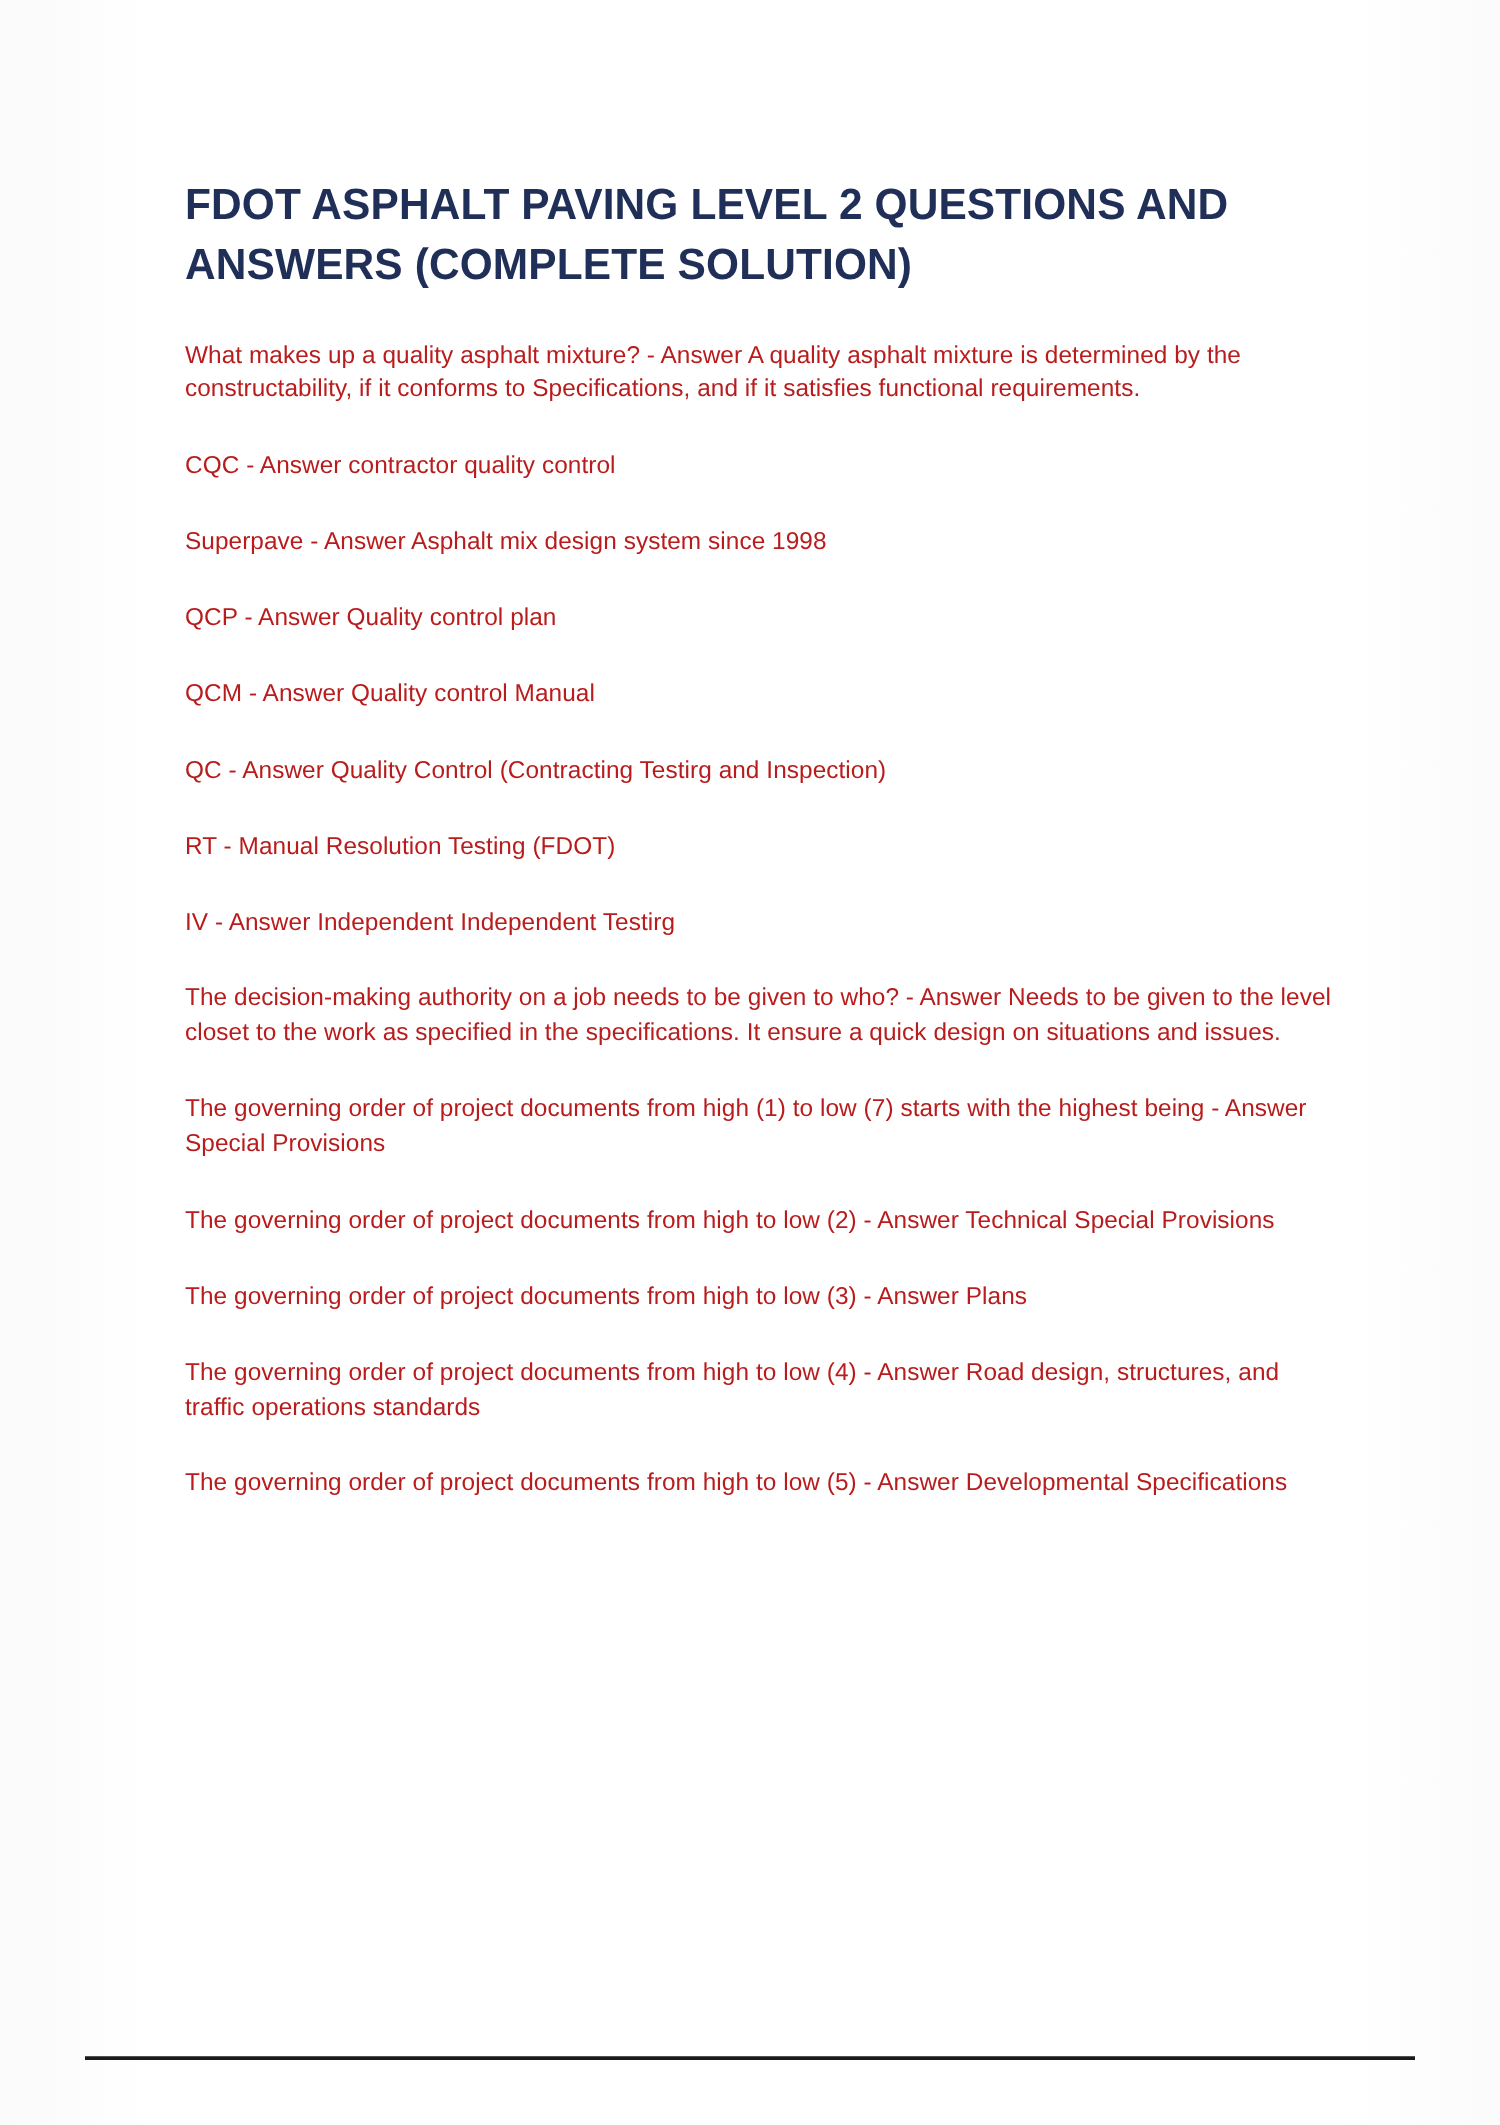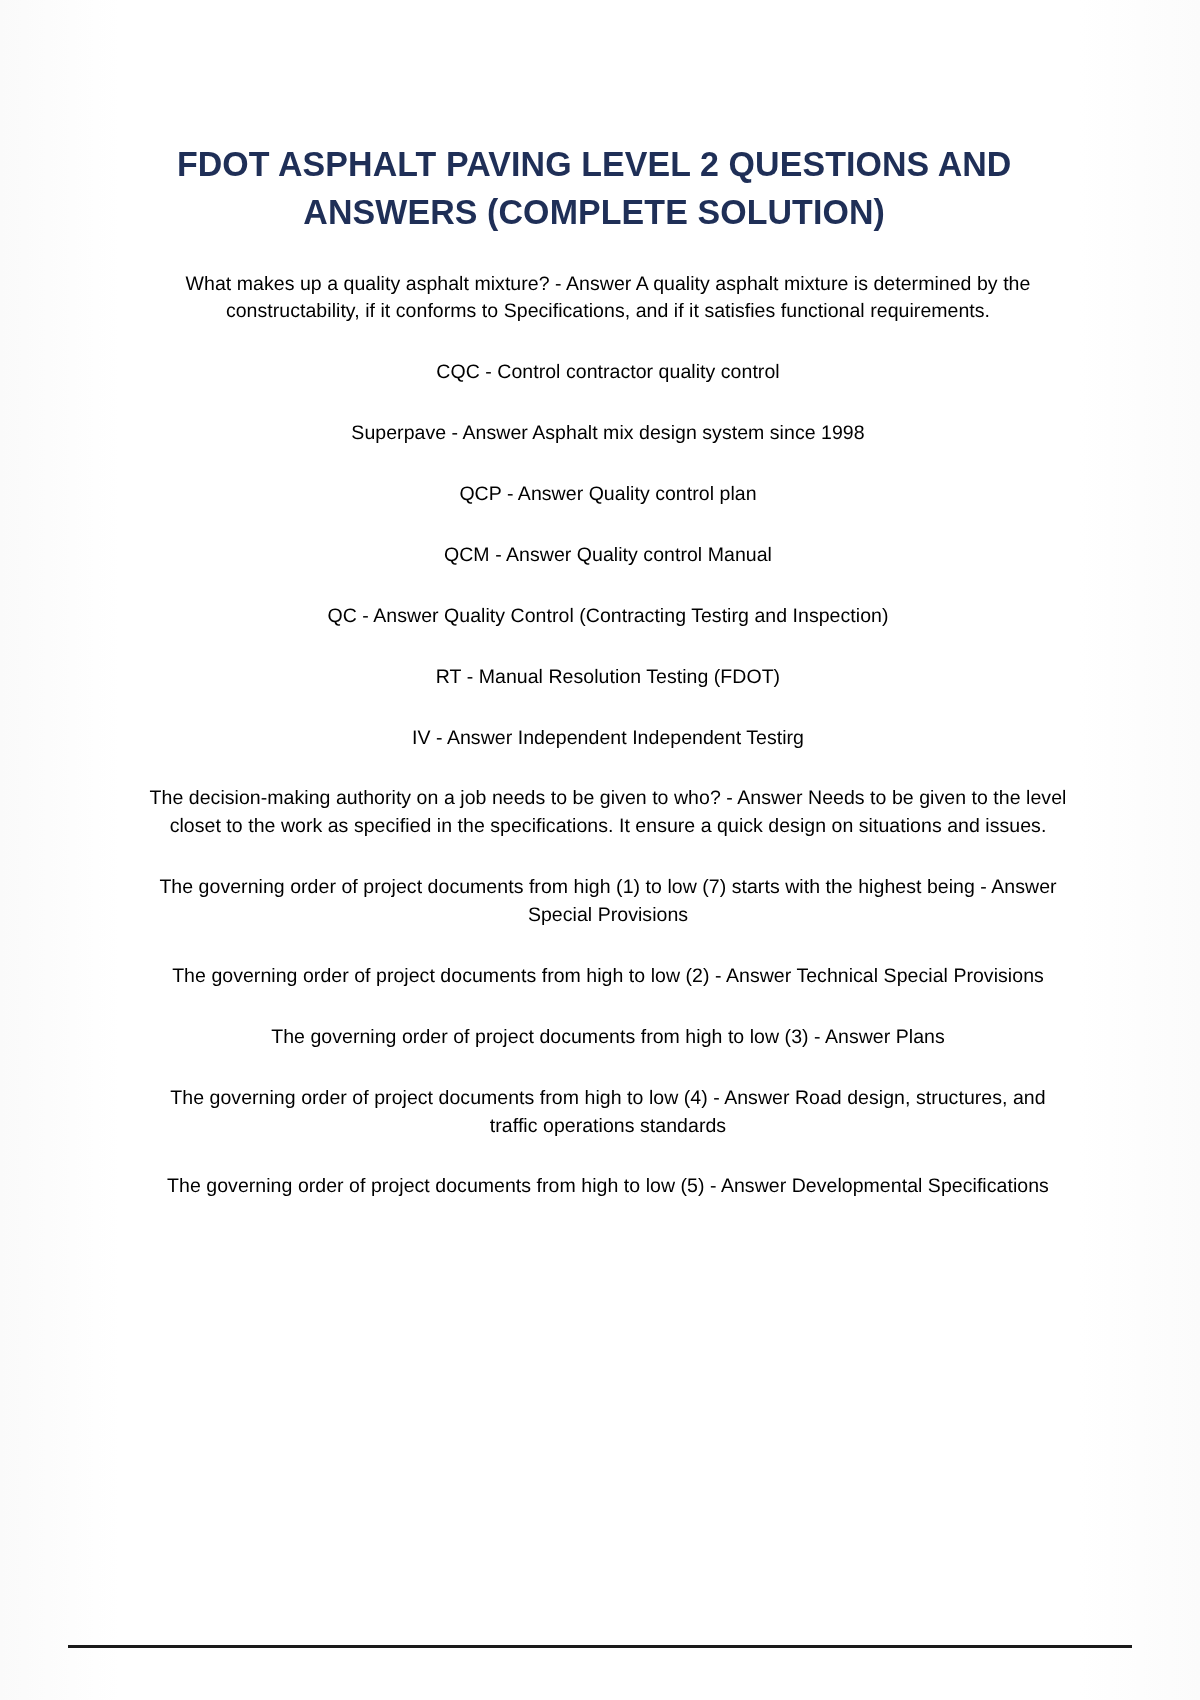--- a/index.html
+++ b/index.html
@@ -12,21 +12,20 @@
     font-family: "Liberation Sans", sans-serif;
   }
 
   .page {
     position: relative;
     width: 1200px;
     height: 1700px;
     background: #ffffff;
     overflow: hidden;
     box-sizing: border-box;
-    text-align: center;
   }
 
   
   .scan-tint {
     position: absolute;
     inset: 0;
     background:
       linear-gradient(90deg, #fafafa 0%, #ffffff 10%, #ffffff 90%, #fbfbfb 100%);
     pointer-events: none;
   }
@@ -45,21 +44,21 @@
     line-height: 1.38;
     letter-spacing: 0.1px;
     margin: 0 0 34px 0;
     font-family: "Liberation Sans", sans-serif;
     transform: scaleX(0.97);
     transform-origin: left top;
     white-space: pre-line;
   }
 
   .body-block {
-    color: #000000;
+    color: #b91c1c;
     font-size: 19.5px;
     line-height: 1.43;
     margin: 0 0 33px 0;
     letter-spacing: 0.05px;
     text-rendering: geometricPrecision;
   }
 
   .body-block:last-child {
     margin-bottom: 0;
   }
@@ -78,21 +77,21 @@
 
 <div class="page">
   <div class="scan-tint"></div>
 
   <div class="content">
 
     <h1 class="doc-title">FDOT ASPHALT PAVING LEVEL 2 QUESTIONS AND ANSWERS (COMPLETE SOLUTION)</h1>
 
     <p class="body-block">What makes up a quality asphalt mixture? -  Answer A quality asphalt mixture is determined by the constructability, if it conforms to Specifications, and if it satisfies functional requirements.</p>
 
-    <p class="body-block">CQC -  Control contractor quality control</p>
+    <p class="body-block">CQC -  Answer contractor quality control</p>
 
     <p class="body-block">Superpave -  Answer Asphalt mix design system since 1998</p>
 
     <p class="body-block">QCP -  Answer Quality control plan</p>
 
     <p class="body-block">QCM -  Answer Quality control Manual</p>
 
     <p class="body-block">QC -  Answer Quality Control (Contracting Testirg and Inspection)</p>
 
 

